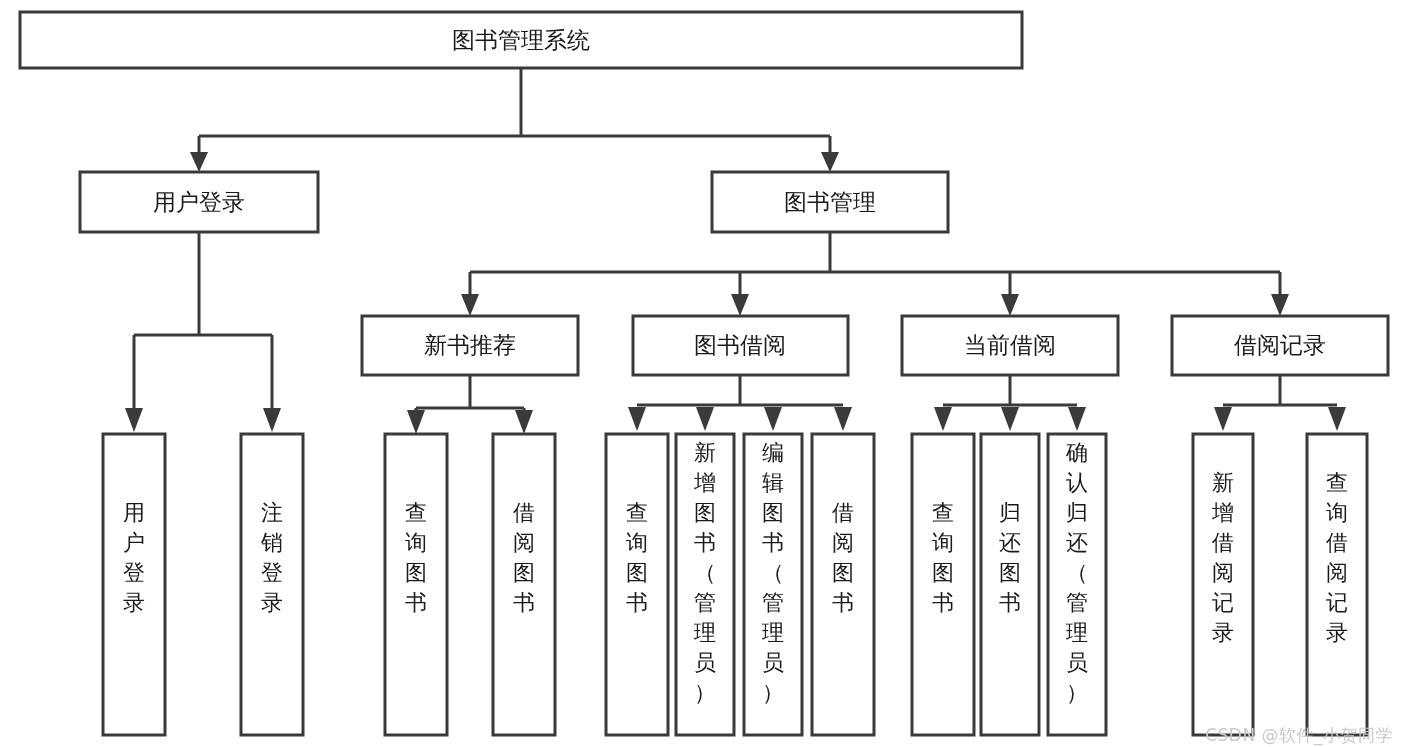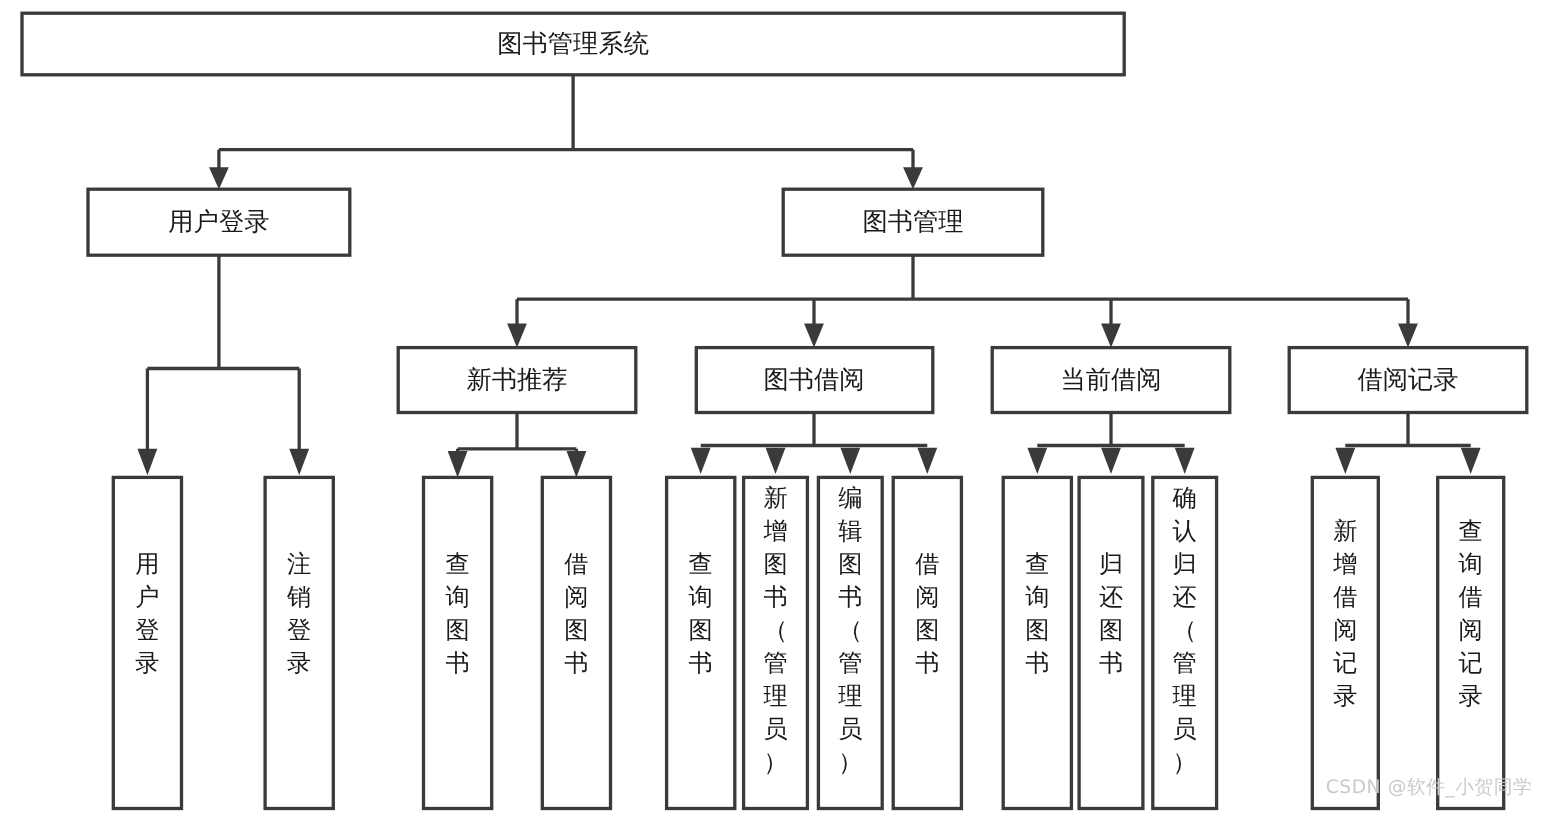--- a/index.html
+++ b/index.html
@@ -42,21 +42,21 @@
     stroke-width: 3;
     fill: none;
   }
   .arrow-head {
     fill: #3a3a3a;
     stroke: none;
   }
   .watermark {
     position: absolute;
     right: 12px;
-    bottom: 20px;
+    bottom: 0;
     color: #c9c9c9;
     font-size: 17px;
     font-family: "DejaVu Sans", "Liberation Sans", sans-serif;
     letter-spacing: 0.5px;
     white-space: nowrap;
     pointer-events: none;
   }
 </style>
 </head>
 <body>

